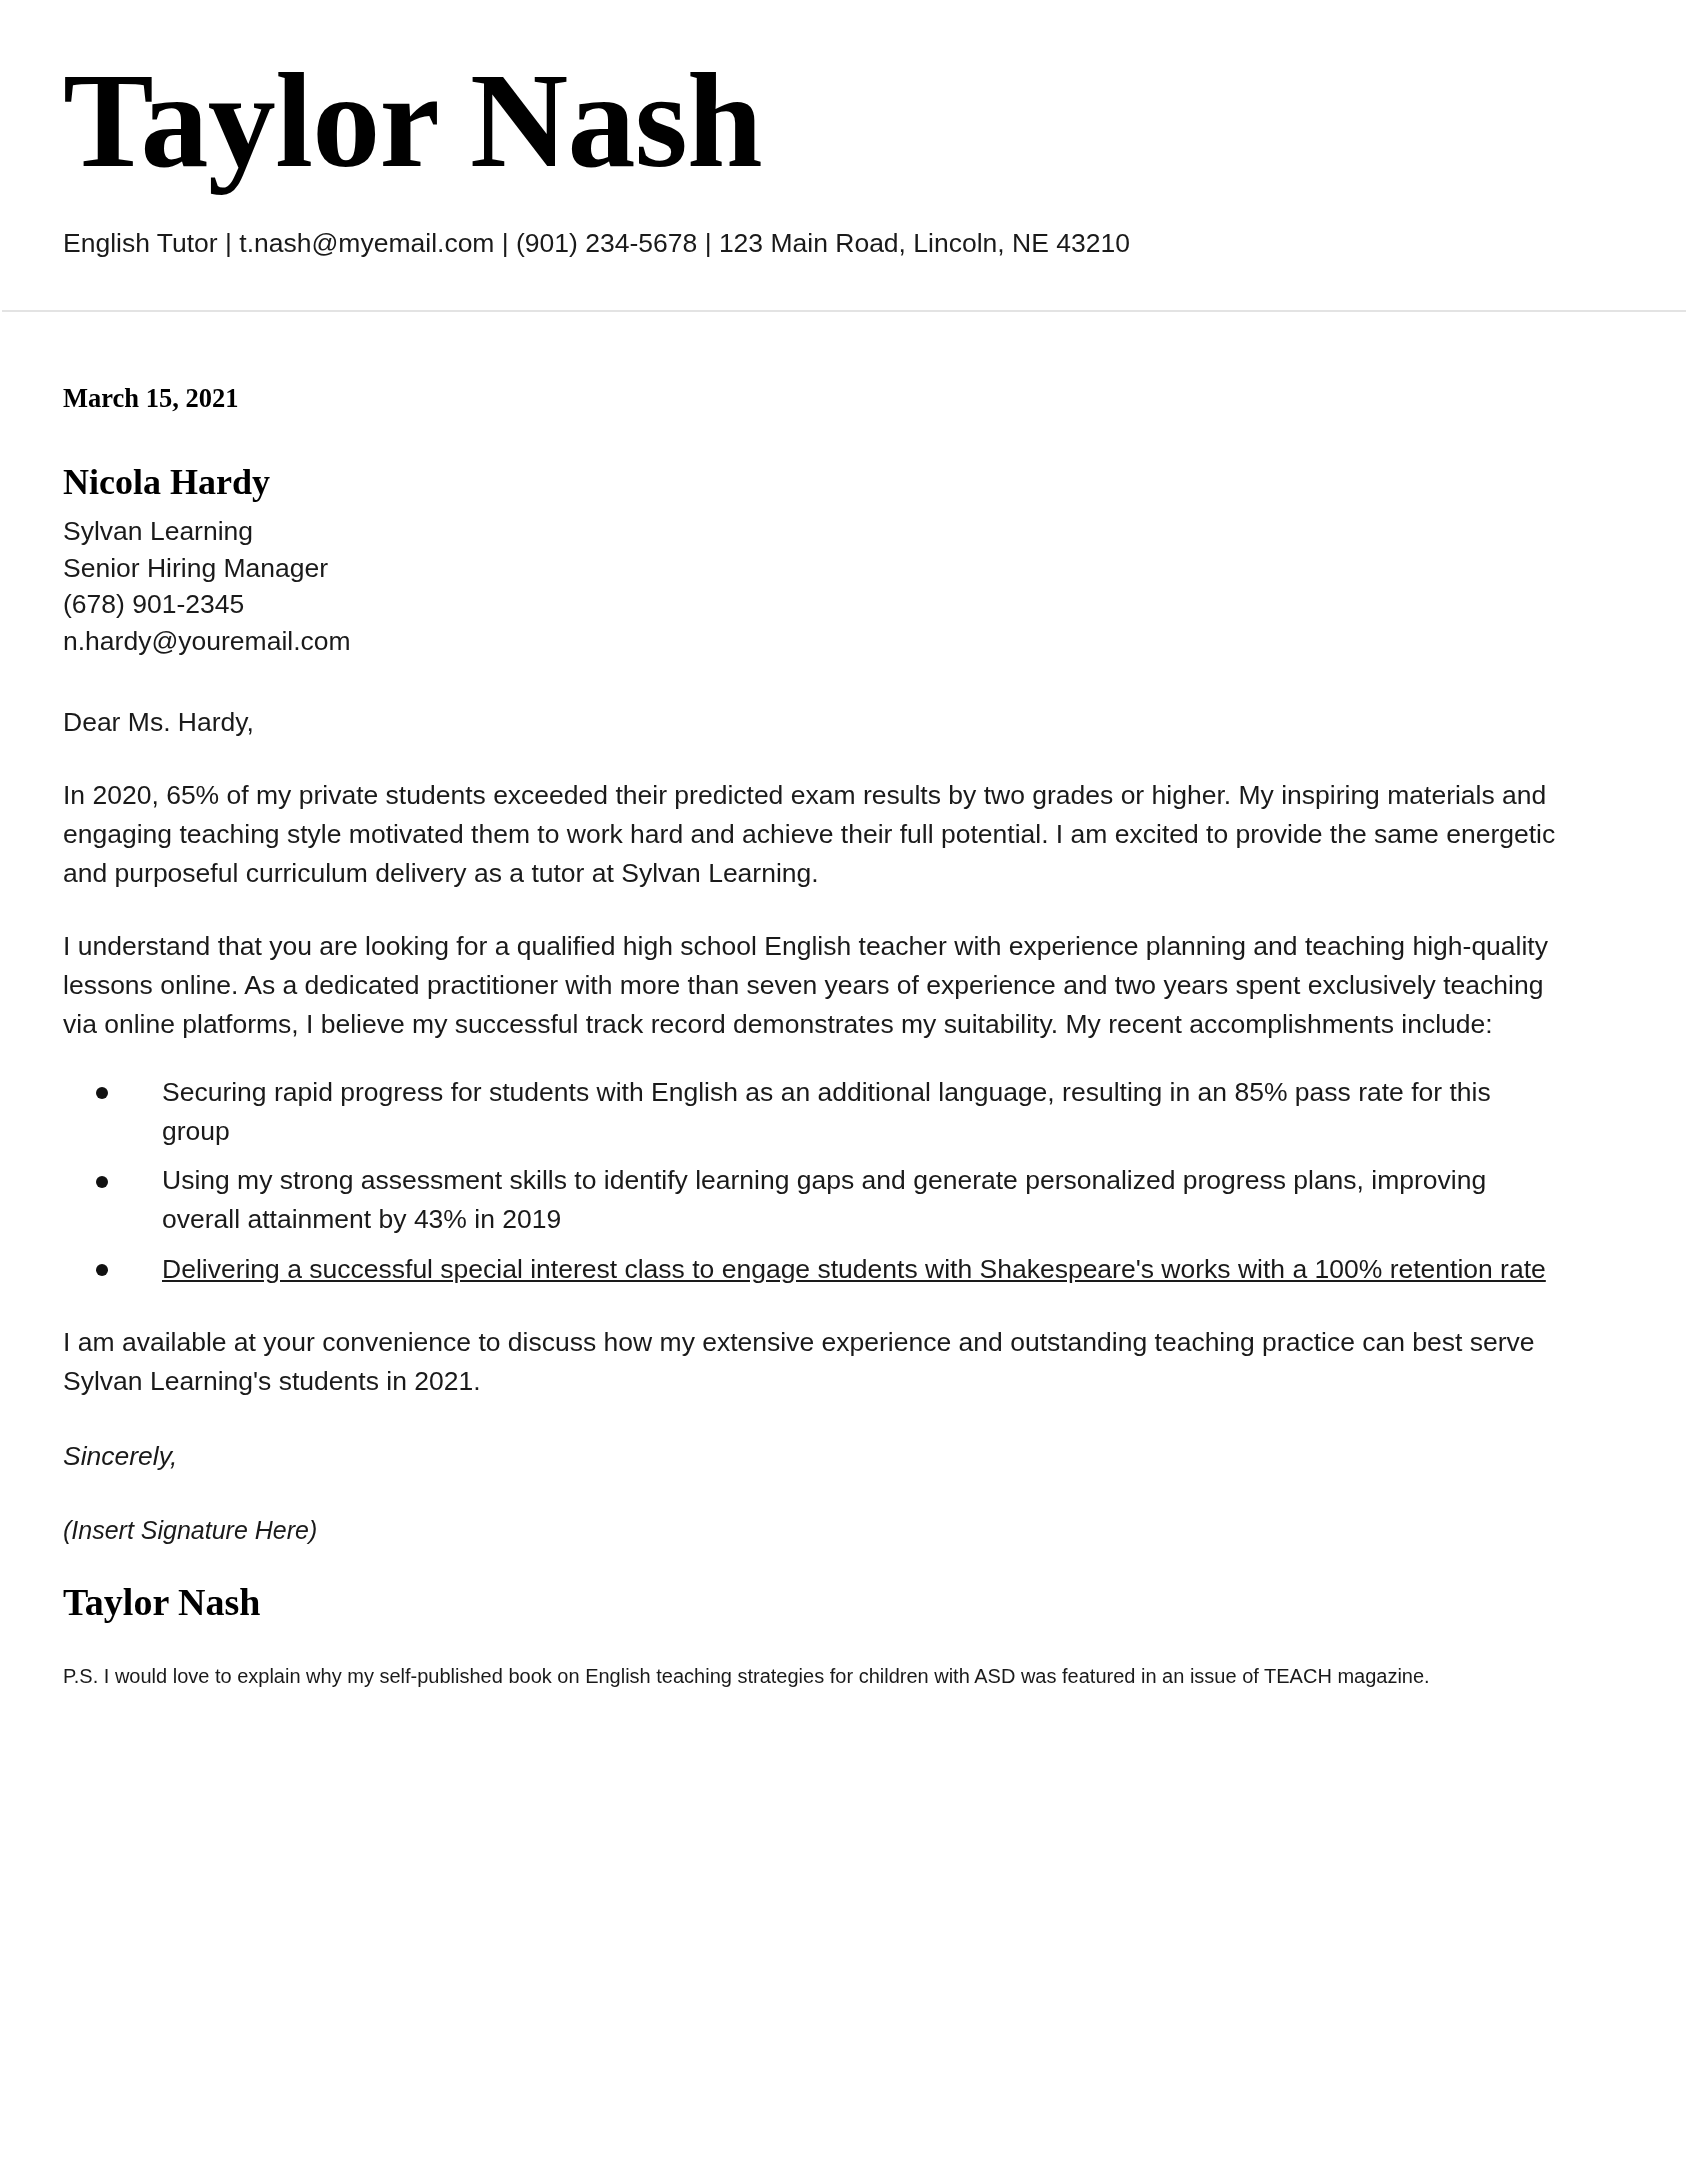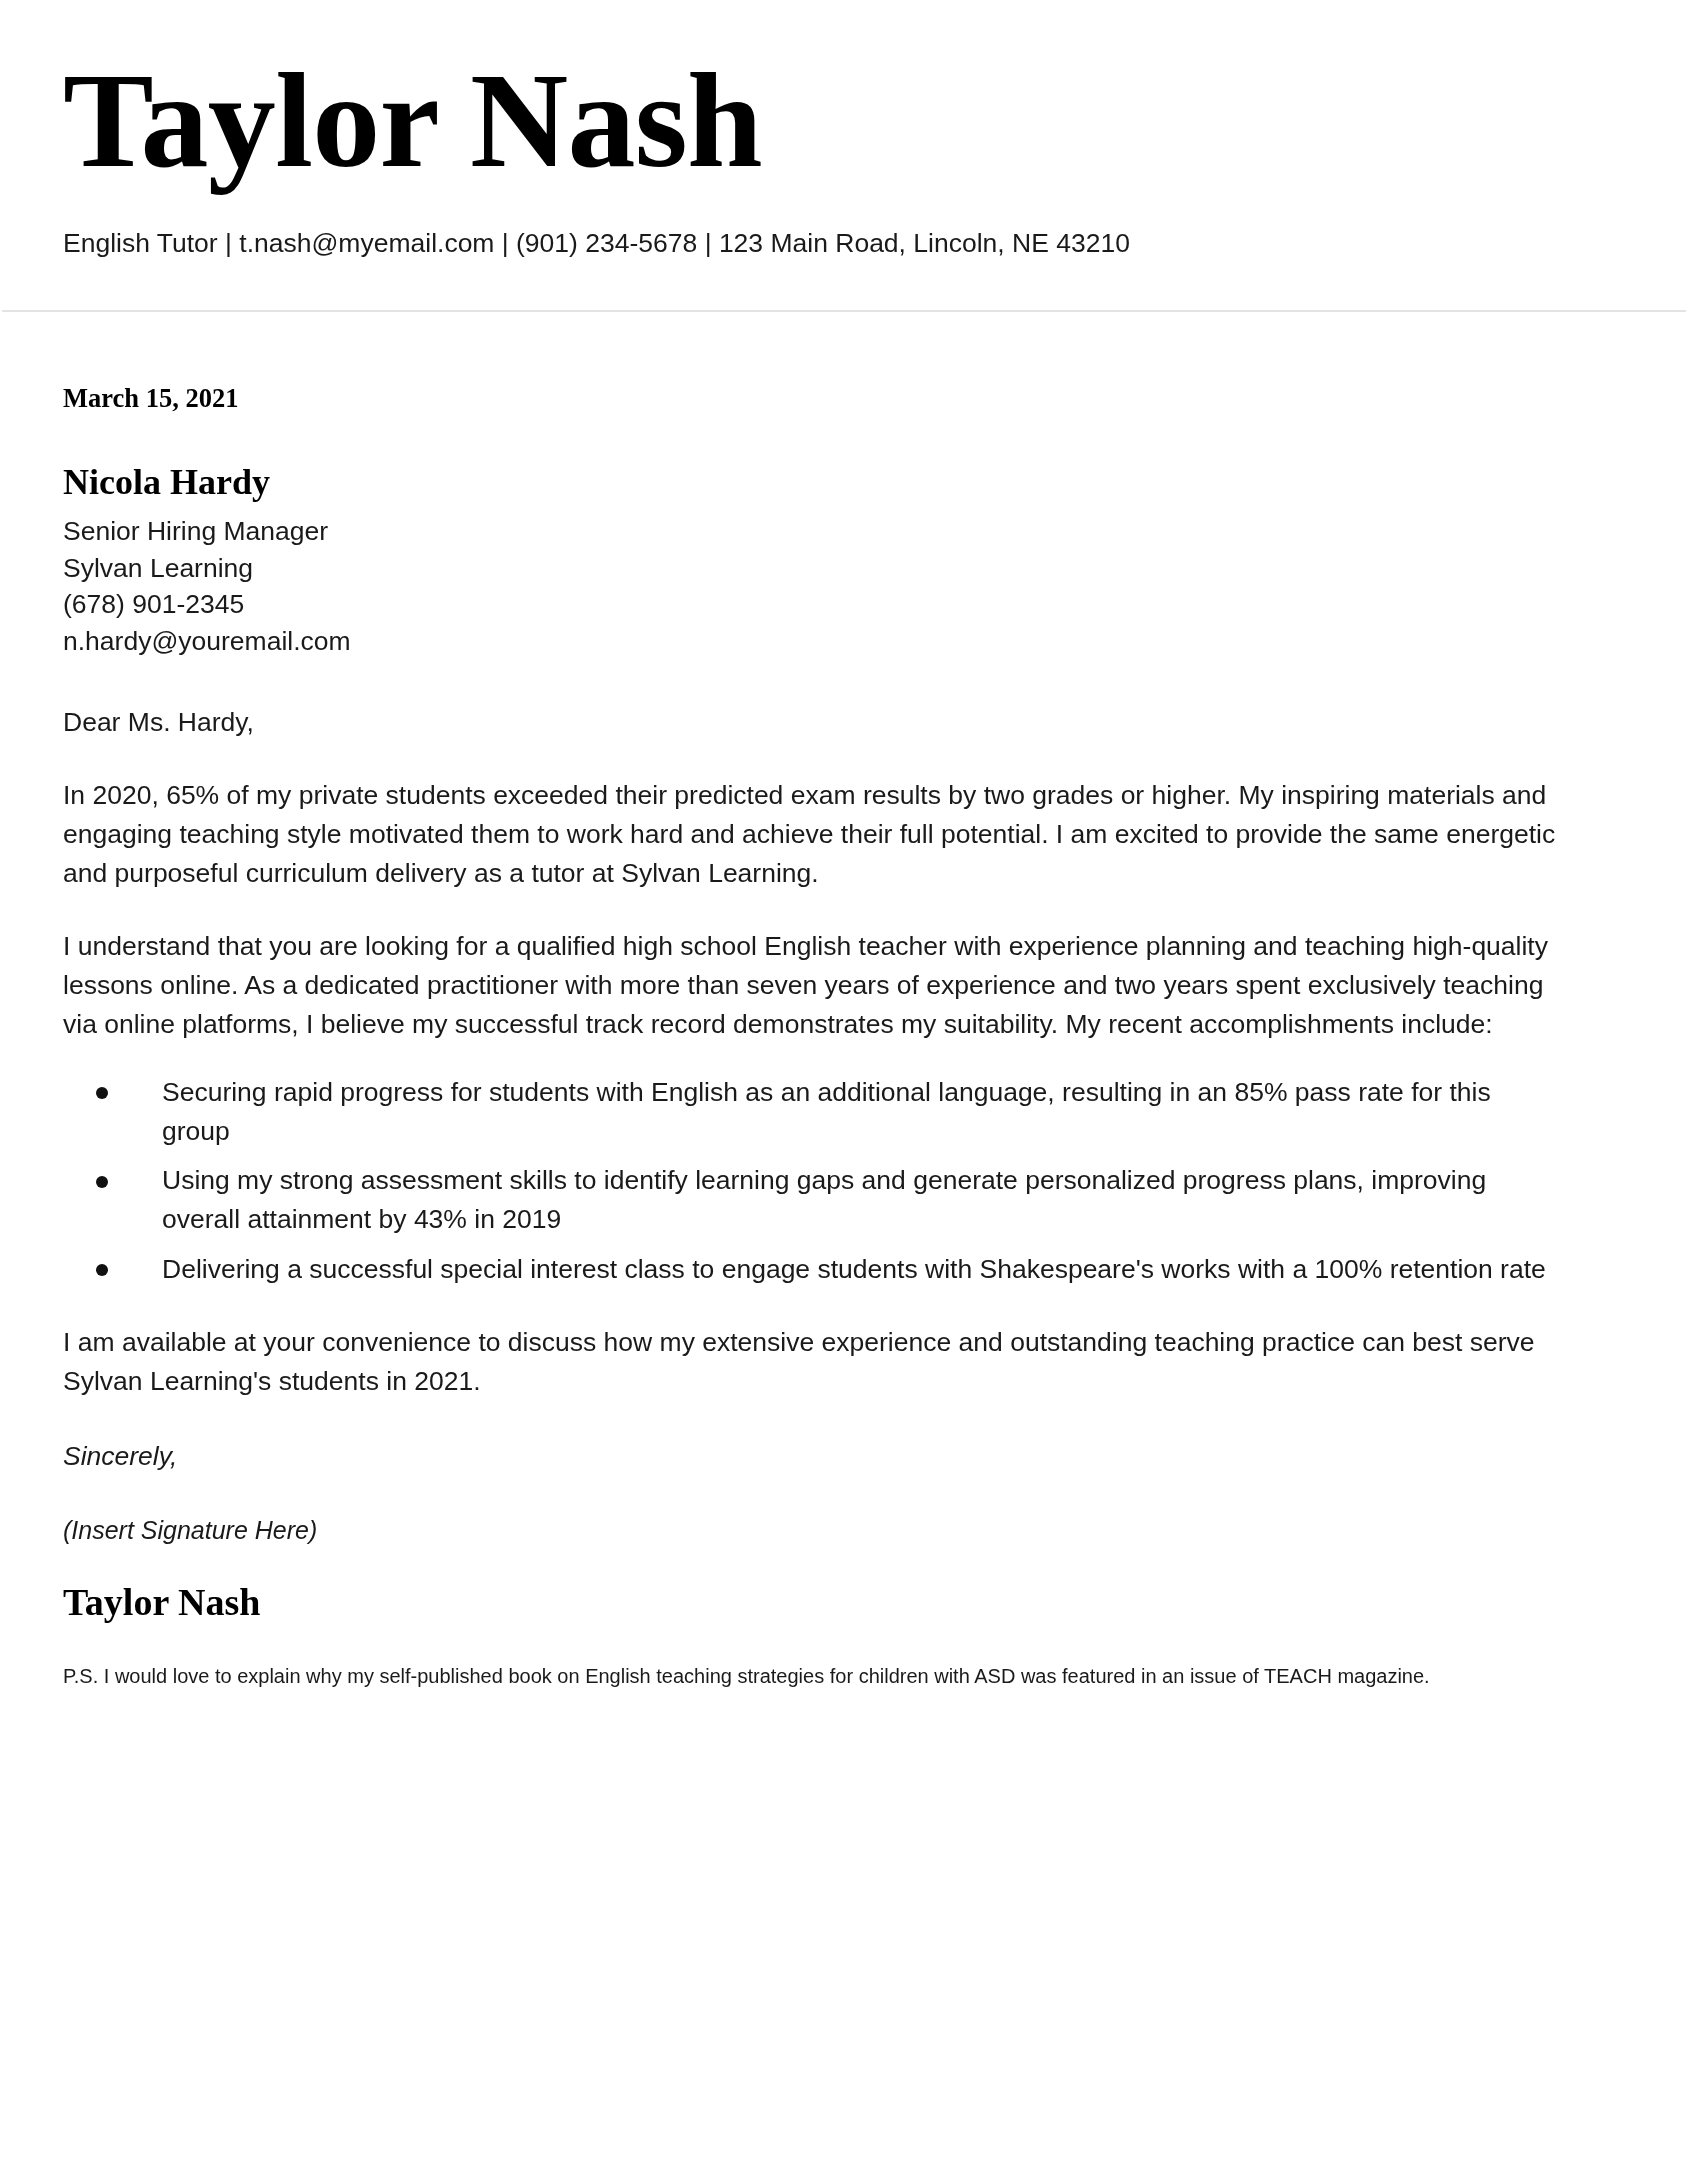--- a/index.html
+++ b/index.html
@@ -124,20 +124,21 @@
     font-weight: 400;
     font-size: 26.5px;
     line-height: 1.47;
     color: #1a1a1a;
     padding-left: 99px;
     margin-bottom: 10.6px;
   }
 
   .bullet-item:last-child {
     margin-bottom: 0;
+    text-decoration: underline;
   }
 
   .bullet-dot {
     position: absolute;
     left: 33px;
     top: 14.6px;
     width: 12px;
     height: 12px;
     border-radius: 50%;
     background: #111111;
@@ -201,22 +202,22 @@
   </div>
 
   <div class="header-divider"></div>
 
   <div class="body-wrap">
 
     <p class="letter-date">March 15, 2021</p>
 
     <div class="recipient-block">
       <p class="recipient-name">Nicola Hardy</p>
+      <p class="recipient-line">Sylvan Learning</p>
       <p class="recipient-line">Senior Hiring Manager</p>
-      <p class="recipient-line">Sylvan Learning</p>
       <p class="recipient-line">(678) 901-2345</p>
       <p class="recipient-line">n.hardy@youremail.com</p>
     </div>
 
     <p class="salutation">Dear Ms. Hardy,</p>
 
     <p class="para">In 2020, 65% of my private students exceeded their predicted exam results by two grades or higher. My inspiring materials and engaging teaching style motivated them to work hard and achieve their full potential. I am excited to provide the same energetic and purposeful curriculum delivery as a tutor at Sylvan Learning.</p>
 
     <p class="para">I understand that you are looking for a qualified high school English teacher with experience planning and teaching high-quality lessons online. As a dedicated practitioner with more than seven years of experience and two years spent exclusively teaching via online platforms, I believe my successful track record demonstrates my suitability. My recent accomplishments include:</p>
 

